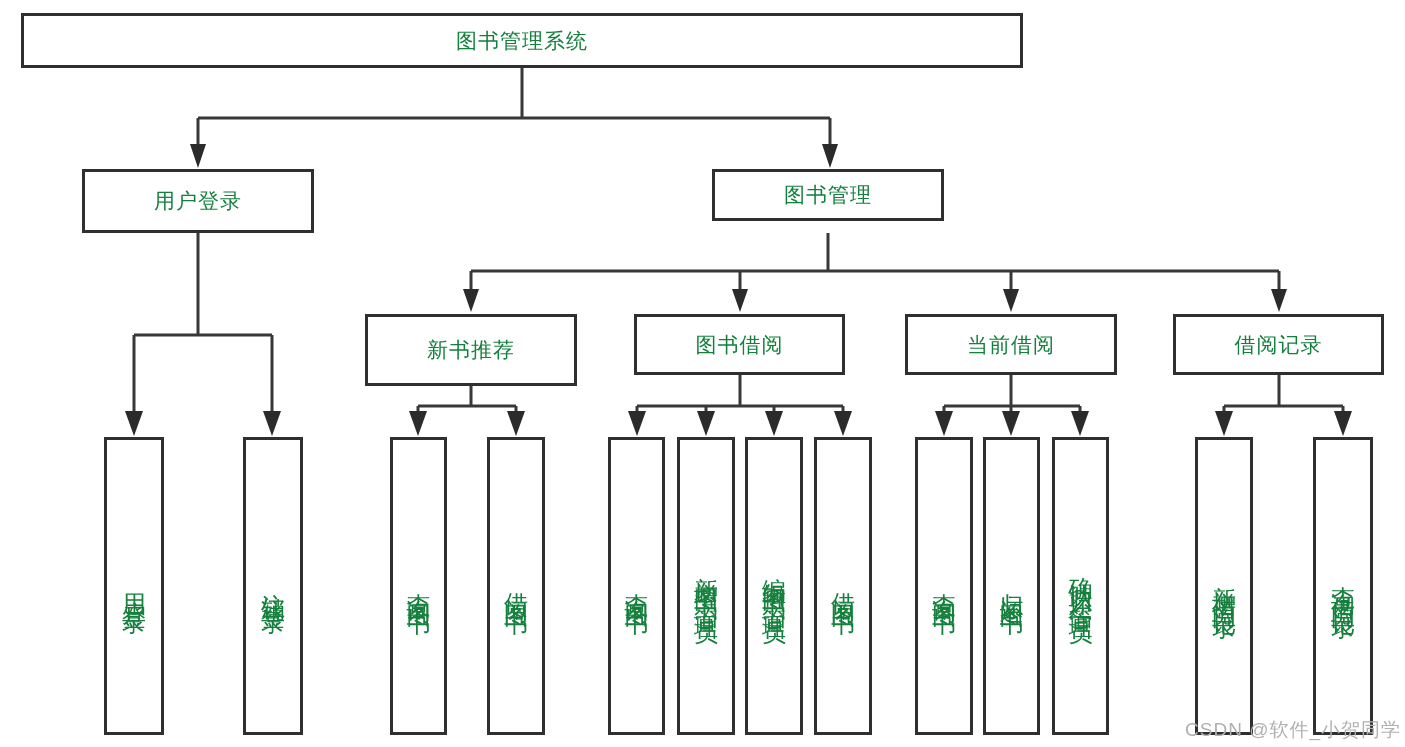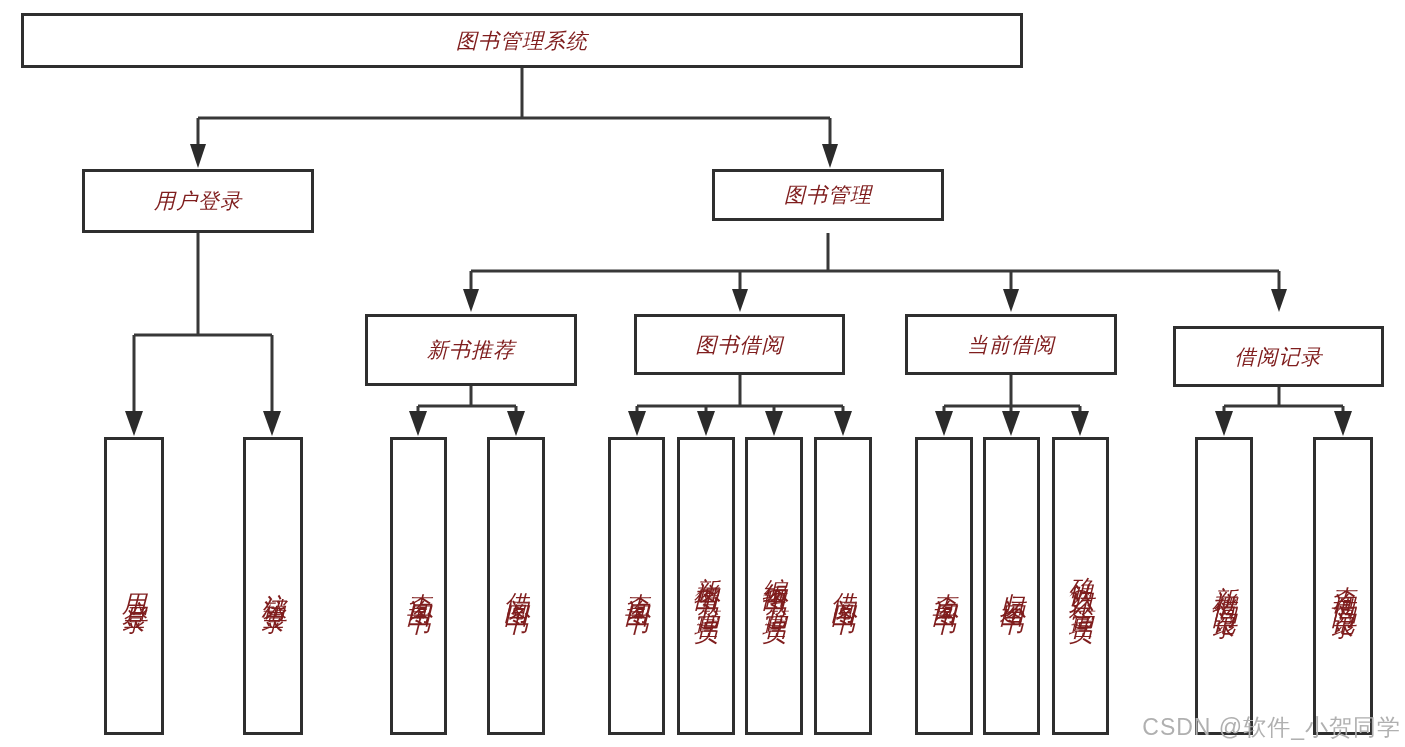--- a/index.html
+++ b/index.html
@@ -19,44 +19,43 @@
     left: 0; top: 0;
     width: 1405px;
     height: 747px;
     z-index: 1;
   }
 
   .node {
     position: absolute;
     border: 3px solid #2f2f2f;
     background: #ffffff;
-    color: #7f1d1d;
+    color: #15803d;
     display: flex;
     align-items: center;
     justify-content: center;
     z-index: 2;
     font-size: 21px;
     letter-spacing: 1px;
-    font-style: italic;
   }
 
   .node-v {
     writing-mode: vertical-rl;
     text-orientation: mixed;
     font-size: 24px;
     letter-spacing: 0.26em;
     line-height: 1;
   }
 
   .watermark {
     position: absolute;
     right: 4px;
     bottom: 4px;
     color: #b0b0b0;
-    font-size: 23px;
+    font-size: 19px;
     letter-spacing: 1px;
     z-index: 3;
     white-space: nowrap;
   }
 </style>
 </head>
 <body>
 
 <div class="stage">
 
@@ -108,21 +107,21 @@
   </svg>
 
   <div class="node" style="left:21px; top:13px; width:1002px; height:55px;">图书管理系统</div>
 
   <div class="node" style="left:82px; top:169px; width:232px; height:64px;">用户登录</div>
   <div class="node" style="left:712px; top:169px; width:232px; height:52px;">图书管理</div>
 
   <div class="node" style="left:365px; top:314px; width:212px; height:72px;">新书推荐</div>
   <div class="node" style="left:905px; top:314px; width:212px; height:61px;">当前借阅</div>
   <div class="node" style="left:634px; top:314px; width:211px; height:61px;">图书借阅</div>
-  <div class="node" style="left:1173px; top:314px; width:211px; height:61px;margin-top:12px;">借阅记录</div>
+  <div class="node" style="left:1173px; top:314px; width:211px; height:61px;">借阅记录</div>
 
   <div class="node node-v" style="left:104px; top:437px; width:60px; height:298px;">用户登录</div>
   <div class="node node-v" style="left:243px; top:437px; width:60px; height:298px;">注销登录</div>
 
   <div class="node node-v" style="left:390px; top:437px; width:57px; height:298px;">查询图书</div>
   <div class="node node-v" style="left:487px; top:437px; width:58px; height:298px;">借阅图书</div>
 
   <div class="node node-v" style="left:608px; top:437px; width:57px; height:298px;">查询图书</div>
   <div class="node node-v" style="left:677px; top:437px; width:58px; height:298px;">新增图书（管理员）</div>
   <div class="node node-v" style="left:745px; top:437px; width:58px; height:298px;">编辑图书（管理员）</div>

